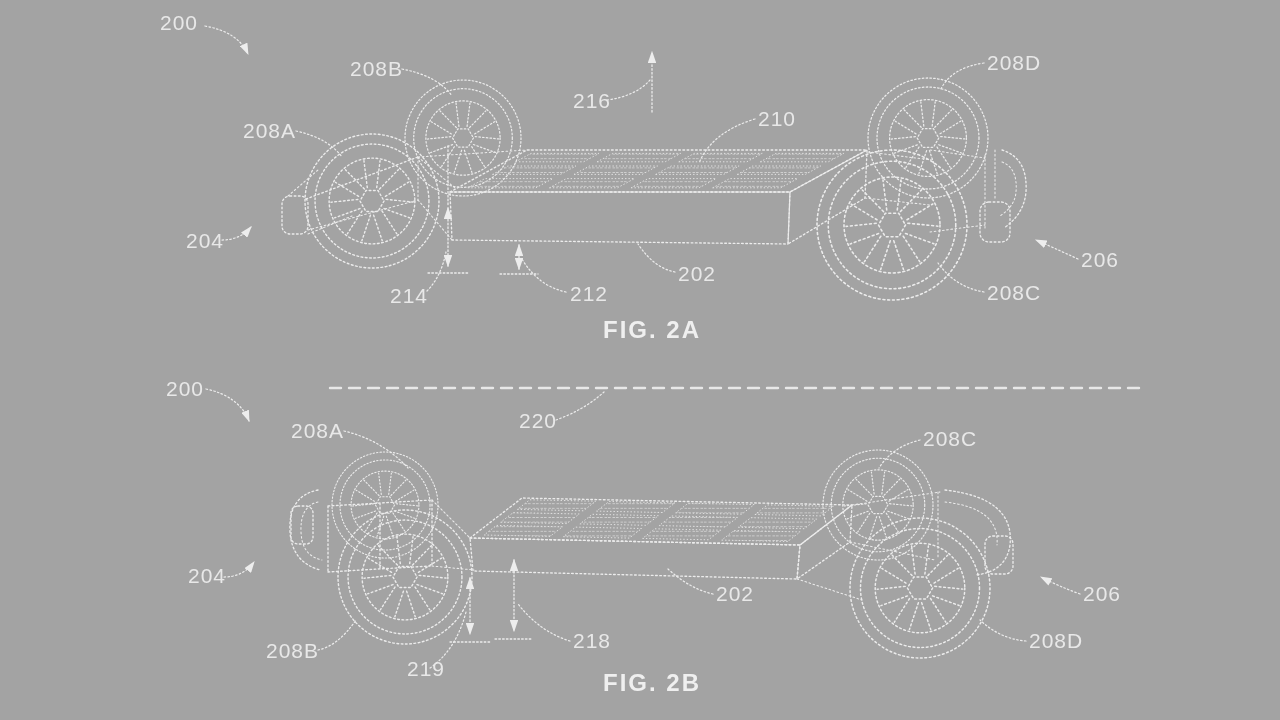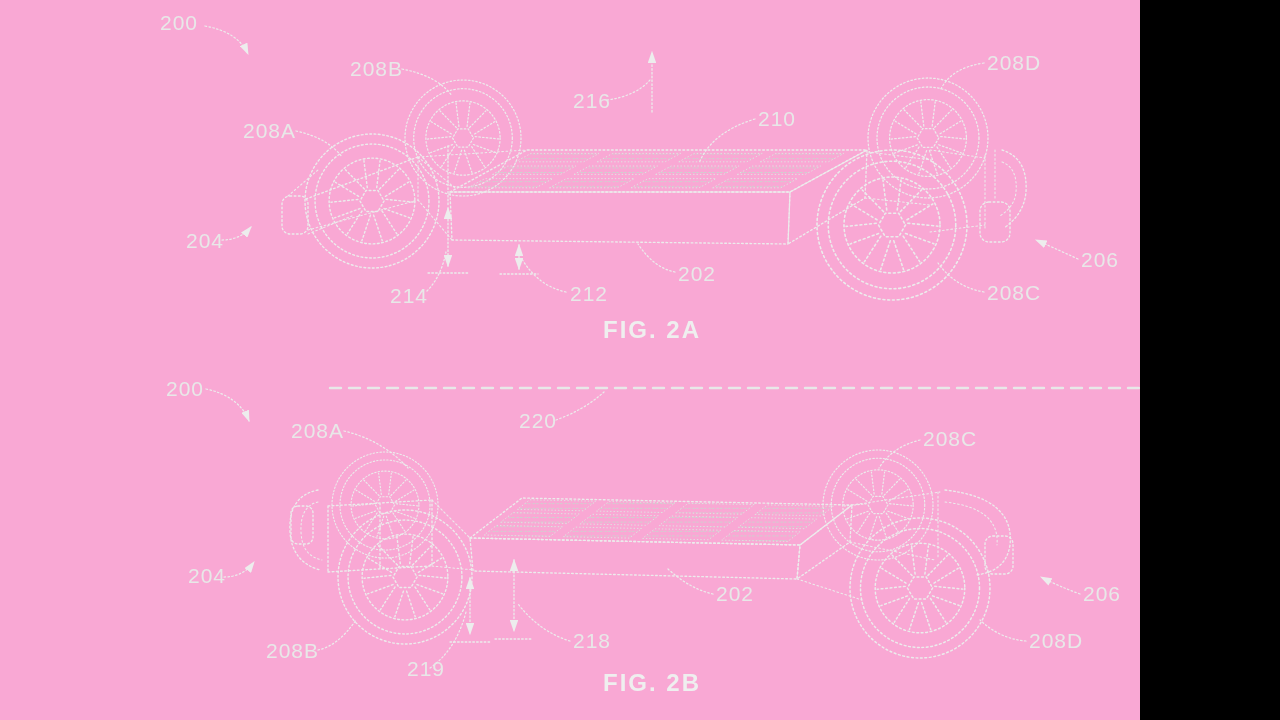--- a/index.html
+++ b/index.html
@@ -1,16 +1,16 @@
 <!DOCTYPE html>
 <html><head>
 <meta charset="utf-8">
 <style>
   html,body{margin:0;padding:0;background:#000;}
-  .sheet{position:relative;width:1140px;height:720px;background:#f9a8d4;overflow:hidden;}
+  .sheet{position:relative;width:1280px;height:720px;background:#a3a3a3;overflow:hidden;}
   svg{display:block;}
   .ln,.ldr,.meas{fill:none;stroke:#ececec;stroke-linecap:round;stroke-linejoin:round;}
   .ln{stroke-width:1.35;stroke-dasharray:1.7 2.5;}
   .ln.thin{stroke-width:1.05;}
   .ldr{stroke-width:1.25;stroke-dasharray:1.5 2.4;}
   .meas{stroke-width:1.3;stroke-dasharray:1.6 2.2;}
   .mod{fill:url(#hatch);stroke:#e2e2e2;stroke-width:1;stroke-dasharray:1.4 2;}
   .dash{fill:none;stroke:#e8e8e8;stroke-width:2.4;stroke-dasharray:11 8;stroke-linecap:round;}
   .lbl{font-family:"Liberation Sans",sans-serif;font-size:21px;fill:#e8e8e8;letter-spacing:1px;}
   .cap{font-family:"Liberation Sans",sans-serif;font-size:24px;font-weight:bold;fill:#efefef;letter-spacing:2px;text-anchor:middle;}

